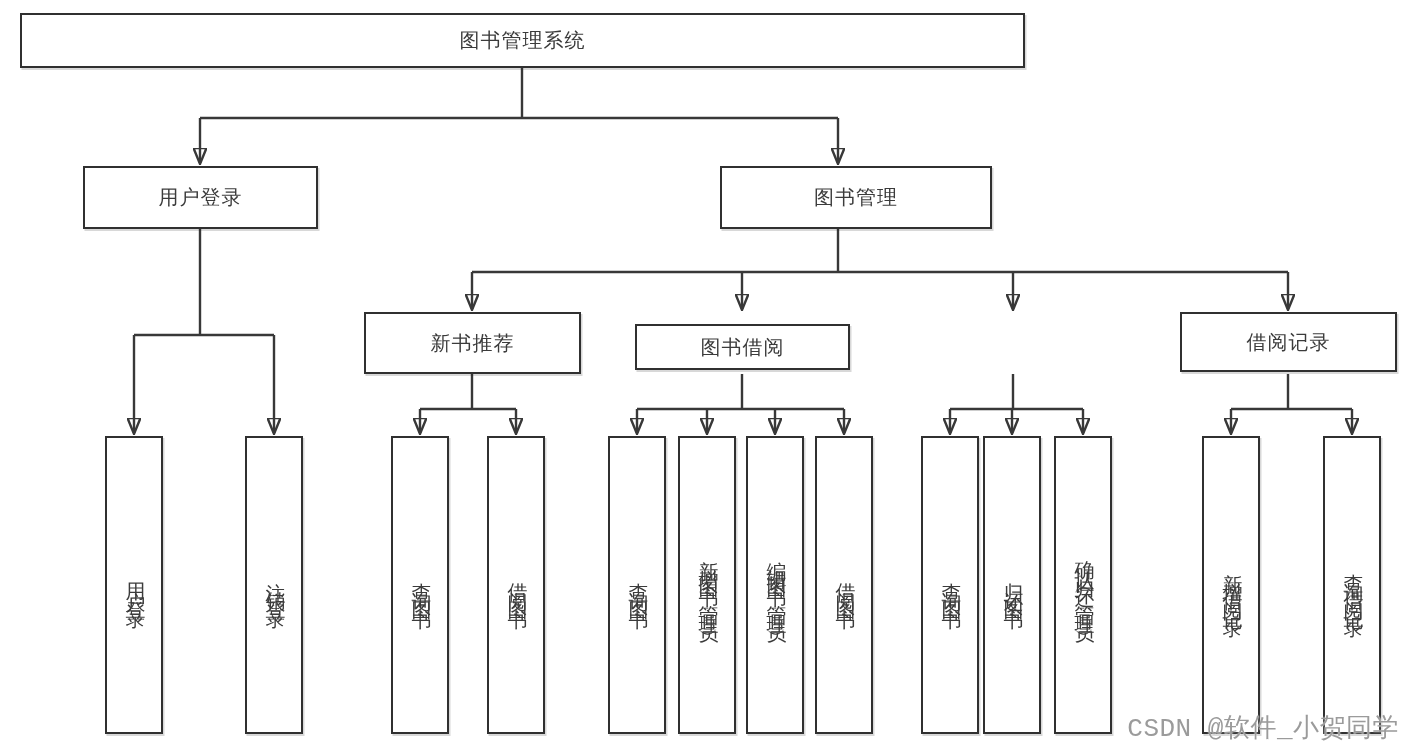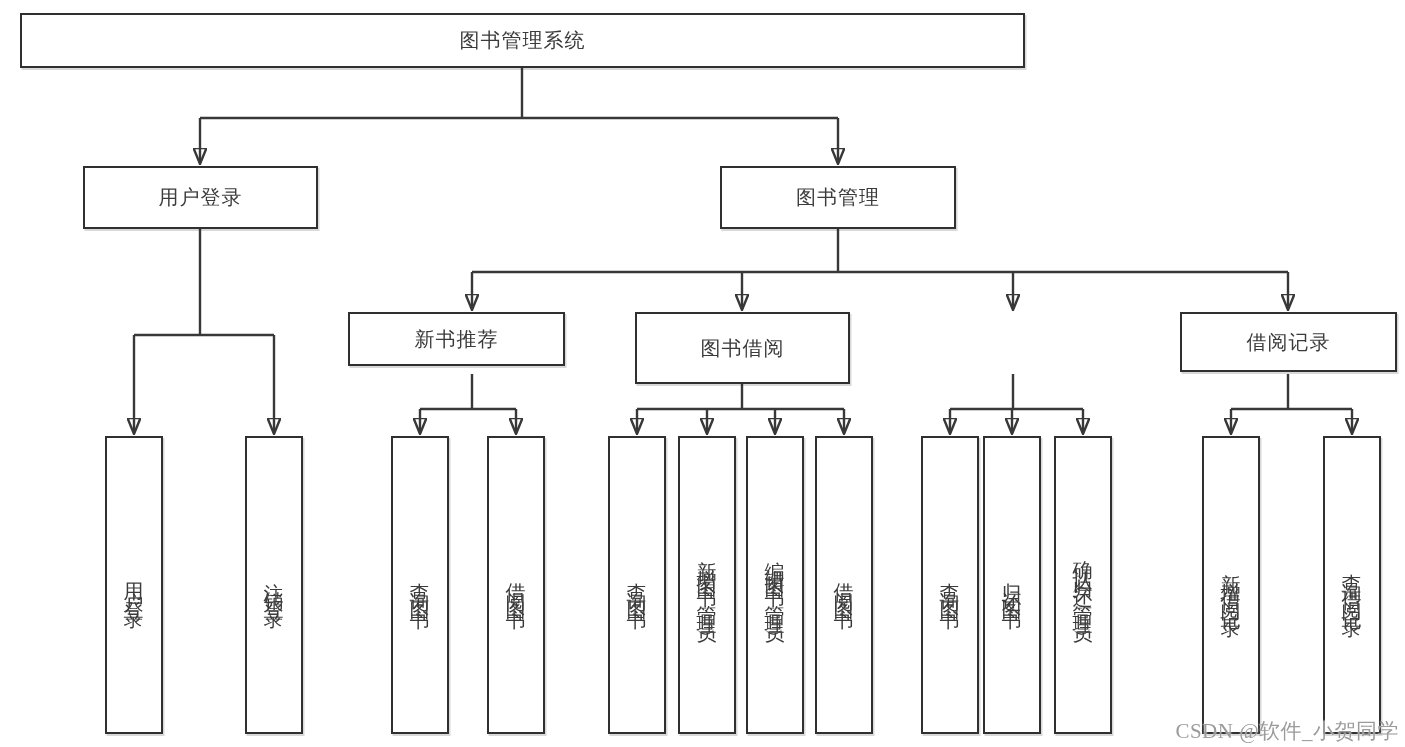--- a/index.html
+++ b/index.html
@@ -8,21 +8,21 @@
     --text:#3b3b3b;
     --watermark:#9b9b9b;
     --background:#ffffff;
   }
   html,body{margin:0;padding:0;background:var(--background);}
   .stage{
     position:relative;
     width:1405px;height:747px;
     background:var(--background);
     overflow:hidden;
-    font-family:Liberation Serif, serif;
+    font-family:Liberation Mono, monospace;
     color:var(--text);
     text-align:center;
   }
   .wires{position:absolute;left:0;top:0;width:1405px;height:747px;z-index:0;}
   .wires path{stroke:var(--line);stroke-width:2.4;fill:none;}
   .node{
     position:absolute;
     box-sizing:border-box;
     background:#fff;
     border:2.6px solid var(--box-border);
@@ -40,21 +40,21 @@
     writing-mode:vertical-rl;
     font-size:20px;
     letter-spacing:9px;
     line-height:1;
     color:var(--text);
     white-space:nowrap;
   }
   .watermark{
     position:absolute;
     right:6px;bottom:2px;
-    font-size:21px;
+    font-size:26px;
     letter-spacing:0.5px;
     color:var(--watermark);
     text-shadow:0 0 2px #fff;
     z-index:2;
     white-space:nowrap;
   }
 </style>
 </head>
 <body>
 
@@ -101,28 +101,28 @@
     <path d="M1352 409 V433" marker-end="url(#arrow)"></path>
   </svg>
 
   <div class="node" style="left:20px;top:13px;width:1005px;height:55px">
     <span class="hlabel">图书管理系统</span>
   </div>
 
   <div class="node" style="left:83px;top:166px;width:235px;height:63px">
     <span class="hlabel">用户登录</span>
   </div>
-  <div class="node" style="left:720px;top:166px;width:236px;height:63px">
+  <div class="node" style="left:720px;top:166px;width:272px;height:63px">
     <span class="hlabel">图书管理</span>
   </div>
 
-  <div class="node" style="left:348px;top:312px;width:217px;height:54px">
+  <div class="node" style="left:364px;top:312px;width:217px;height:62px">
     <span class="hlabel">新书推荐</span>
   </div>
-  <div class="node" style="left:635px;top:312px;width:215px;height:72px">
+  <div class="node" style="left:635px;top:324px;width:215px;height:46px">
     <span class="hlabel">图书借阅</span>
   </div>
   <div class="node" style="left:1180px;top:312px;width:217px;height:60px">
     <span class="hlabel">借阅记录</span>
   </div>
 
   <div class="node" style="left:105px;top:436px;width:58px;height:298px">
     <span class="vlabel">用户登录</span>
   </div>
   <div class="node" style="left:245px;top:436px;width:58px;height:298px">

